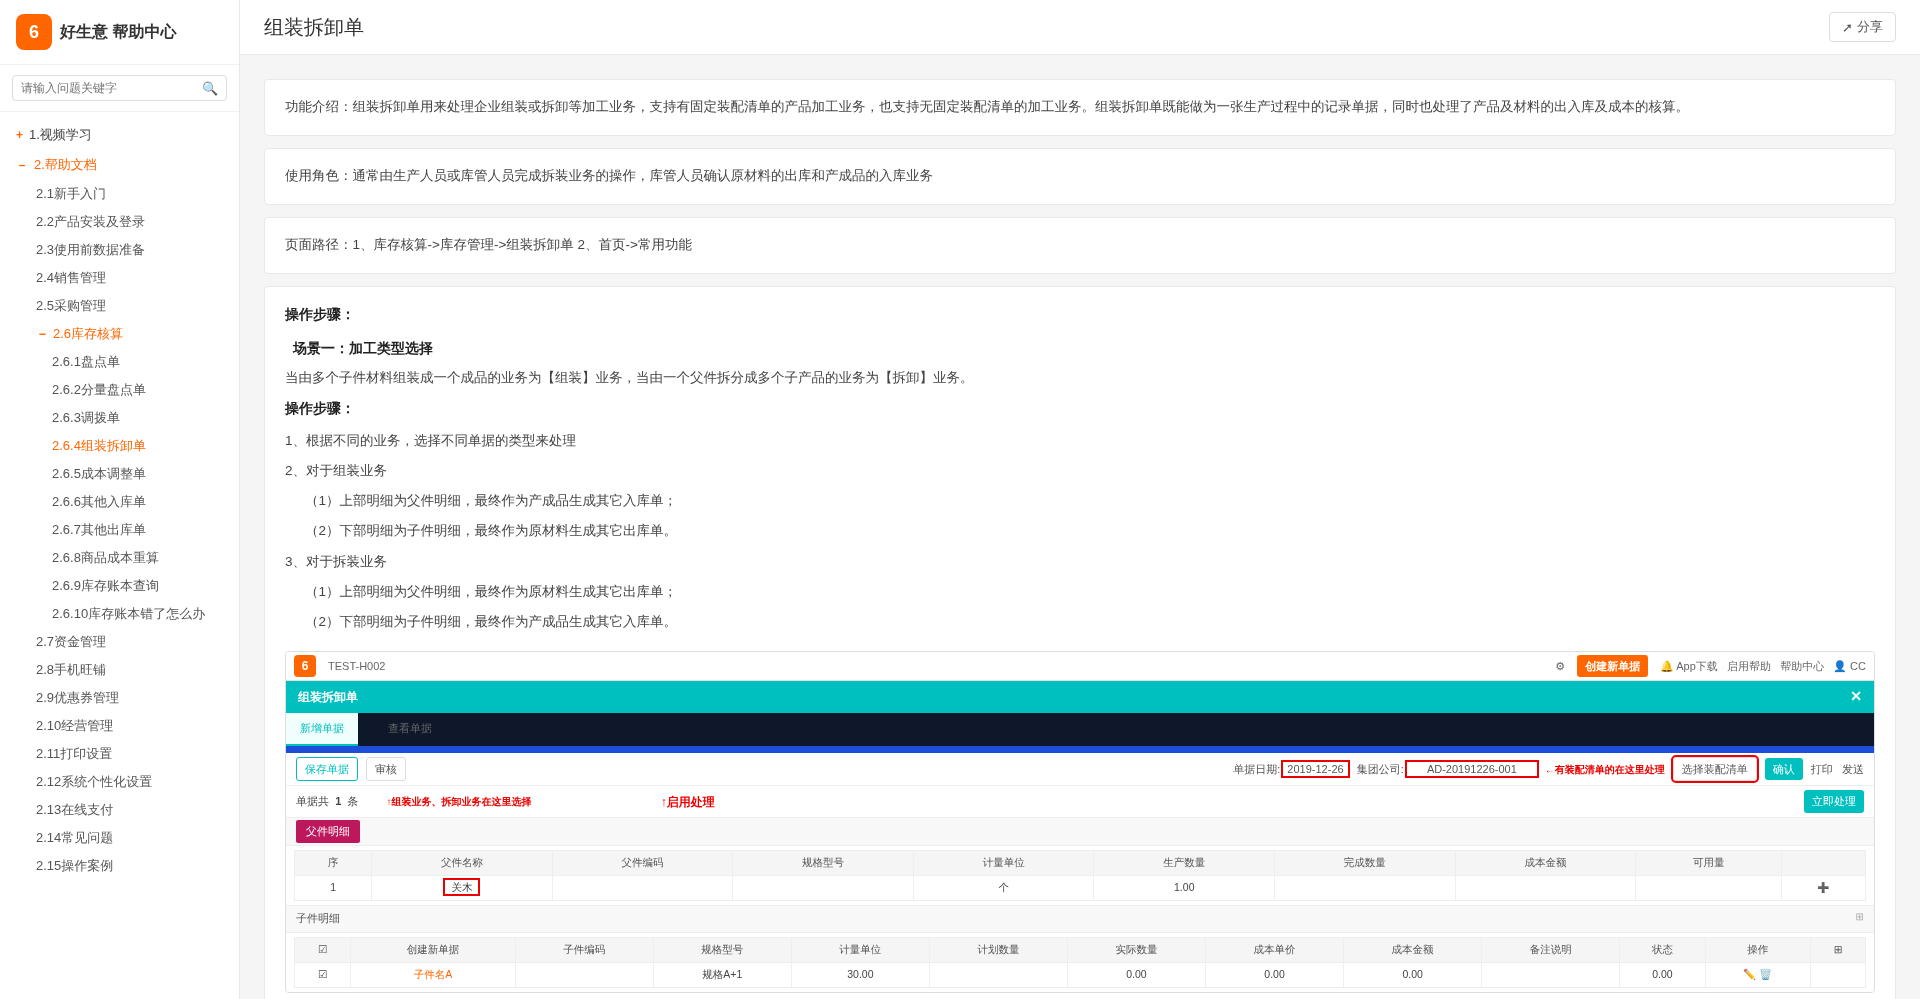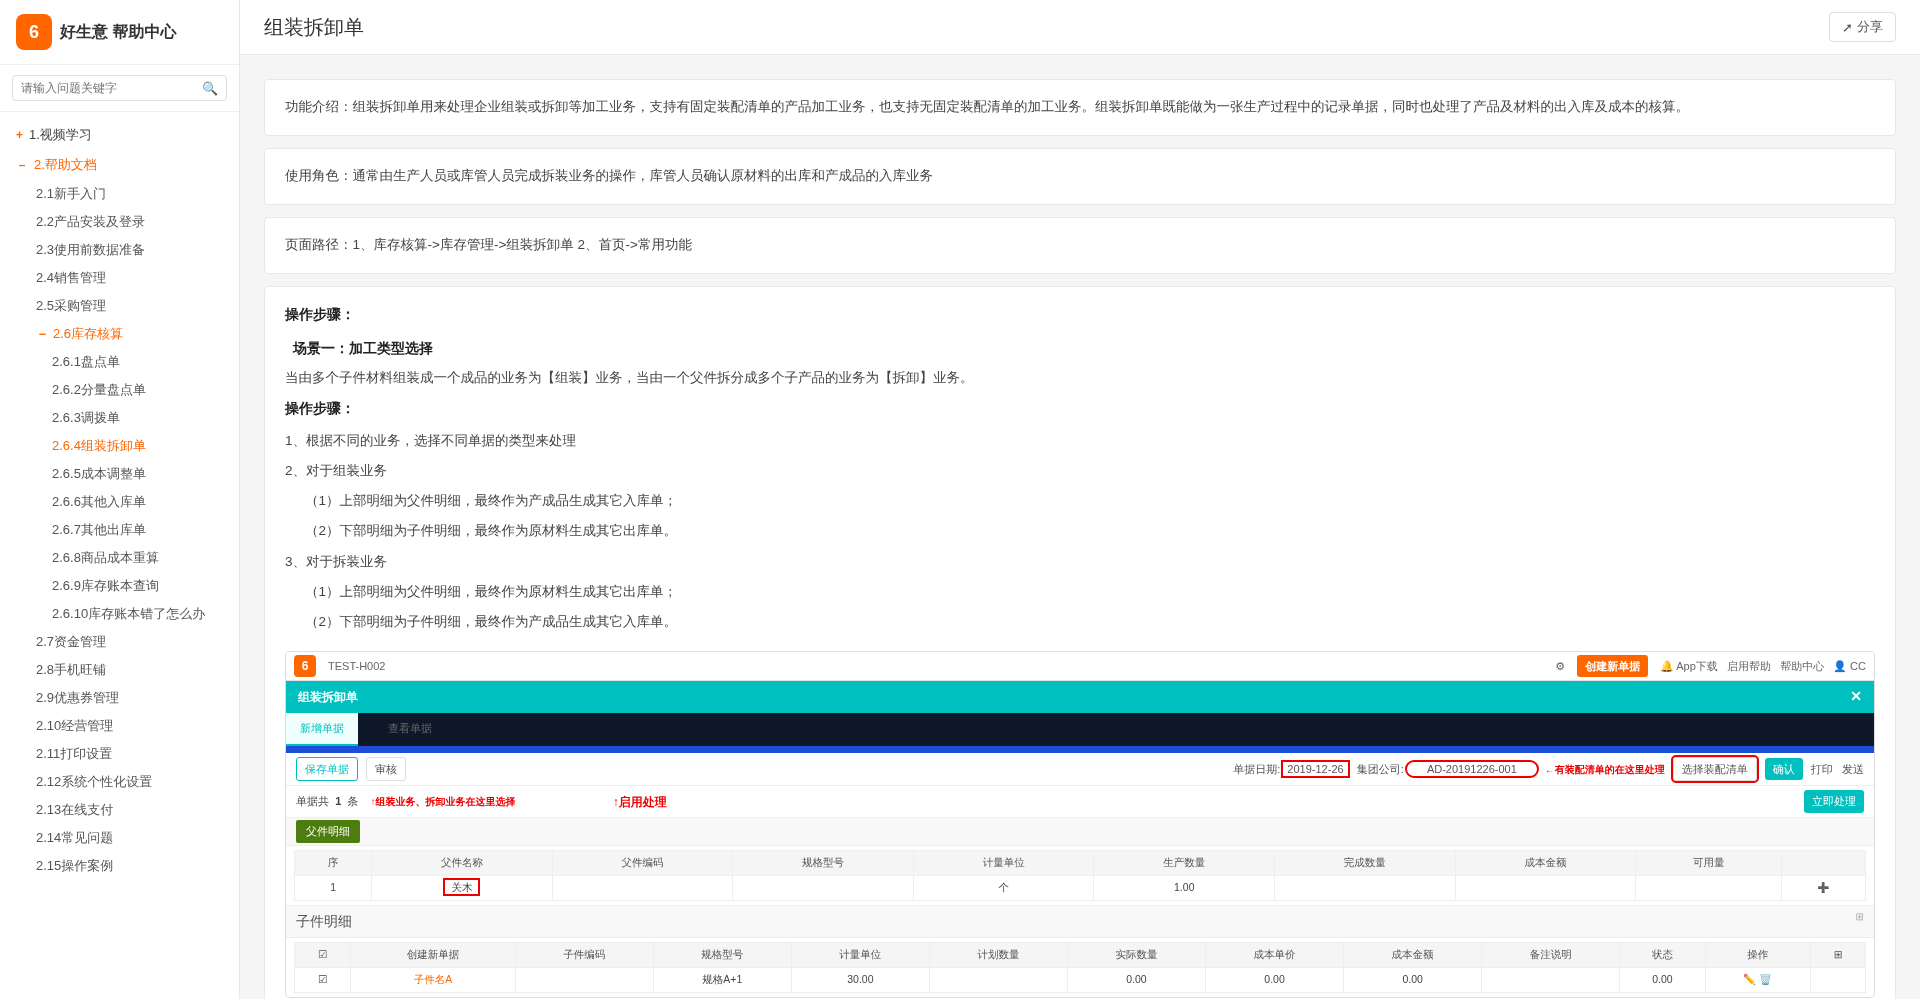--- a/index.html
+++ b/index.html
@@ -451,42 +451,42 @@
             <div class="ss-tab active">新增单据</div>
             <div class="ss-tab">查看单据</div>
           </div>
 
           <div style="background:#fff;padding:4px 10px;display:flex;align-items:center;gap:8px;border-bottom:1px solid #eee;font-size:11px;">
             <span style="background:#fff;border:1px solid #00bfbf;color:#00bfbf;border-radius:3px;padding:2px 8px;font-size:11px;">保存单据</span>
             <span style="background:#fff;border:1px solid #ddd;color:#555;border-radius:3px;padding:2px 8px;font-size:11px;">审核</span>
             <span style="margin-left:auto;font-size:11px;color:#555;">
               单据日期: <span style="outline:2px solid #e00;padding:1px 4px;">2019-12-26</span>
               &nbsp; 集团公司: 
-              <span style="outline:2px solid #e00;padding:1px 20px;border-radius:7px;">AD-20191226-001</span>
+              <span style="outline:2px solid #e00;padding:1px 20px;">AD-20191226-001</span>
             </span>
 
             <span style="color:#e00;font-size:10px;font-weight:bold;">←有装配清单的在这里处理</span>
             <span style="background:#fff;border:1px solid #ddd;color:#555;border-radius:3px;padding:2px 8px;font-size:11px;outline:2px solid #e00;">选择装配清单</span>
             <span style="background:#00bfbf;color:#fff;border:none;border-radius:3px;padding:2px 8px;font-size:11px;">确认</span>
             <span style="font-size:11px;color:#555;">打印 &nbsp; 发送</span>
           </div>
 
-          <div style="background:#fff;padding:4px 10px;display:flex;align-items:center;gap:12px;border-bottom:1px solid #eee;font-size:11px;">
+          <div style="background:#fff;padding:4px 10px;display:flex;align-items:center;gap:28px;border-bottom:1px solid #eee;font-size:11px;">
             <span>单据共 &nbsp;<b>1</b>&nbsp; 条</span>
             
             <span style="color:#e00;font-size:10px;font-weight:bold;">↑组装业务、拆卸业务在这里选择</span>
             &nbsp;&nbsp;&nbsp;&nbsp;&nbsp;&nbsp;&nbsp;&nbsp;&nbsp;&nbsp;&nbsp;&nbsp;&nbsp;&nbsp;&nbsp;&nbsp;&nbsp;&nbsp;&nbsp;&nbsp;&nbsp;&nbsp;&nbsp;&nbsp;
             
             <span style="color:#e00;font-size:12px;font-weight:bold;">↑启用处理</span>
             <span style="margin-left:auto;"></span>
             <span style="background:#00bfbf;color:#fff;border:none;border-radius:3px;padding:2px 8px;font-size:11px;">立即处理</span>
           </div>
 
           <div style="background:#f8f8f8;padding:2px 10px;display:flex;gap:8px;border-bottom:1px solid #eee;">
-            <span style="background:#4d7c0f;color:#fff;padding:2px 10px;font-size:11px;border-radius:2px;">父件明细</span>
+            <span style="background:#be185d;color:#fff;padding:2px 10px;font-size:11px;border-radius:2px;">父件明细</span>
           </div>
 
           <div style="background:#fff;padding:4px 8px;">
             <table class="ss-table" style="width:100%;">
               <thead>
                 <tr>
                   <th>序</th>
                   <th>父件名称</th>
                   <th>父件编码</th>
                   <th>规格型号</th>
@@ -514,21 +514,21 @@
                   <td>
                     <span style="color:#f60;font-size:10px;">➕</span>
                   </td>
                 </tr>
               </tbody>
             </table>
 
           </div>
 
           <div style="background:#f8f8f8;padding:2px 10px;display:flex;gap:8px;border-bottom:1px solid #eee;border-top:1px solid #eee;">
-            <span style="font-size:14px;color:#555;padding:2px 0;">子件明细</span>
+            <span style="font-size:11px;color:#555;padding:2px 0;font-family:Liberation Mono, monospace;">子件明细</span>
             <span style="margin-left:auto;font-size:10px;color:#aaa;">⊞</span>
           </div>
 
           <div style="background:#fff;padding:4px 8px;">
             <table class="ss-table" style="width:100%;">
               <thead>
                 <tr>
                   <th>☑</th>
                   <th>创建新单据</th>
                   <th>子件编码</th>

